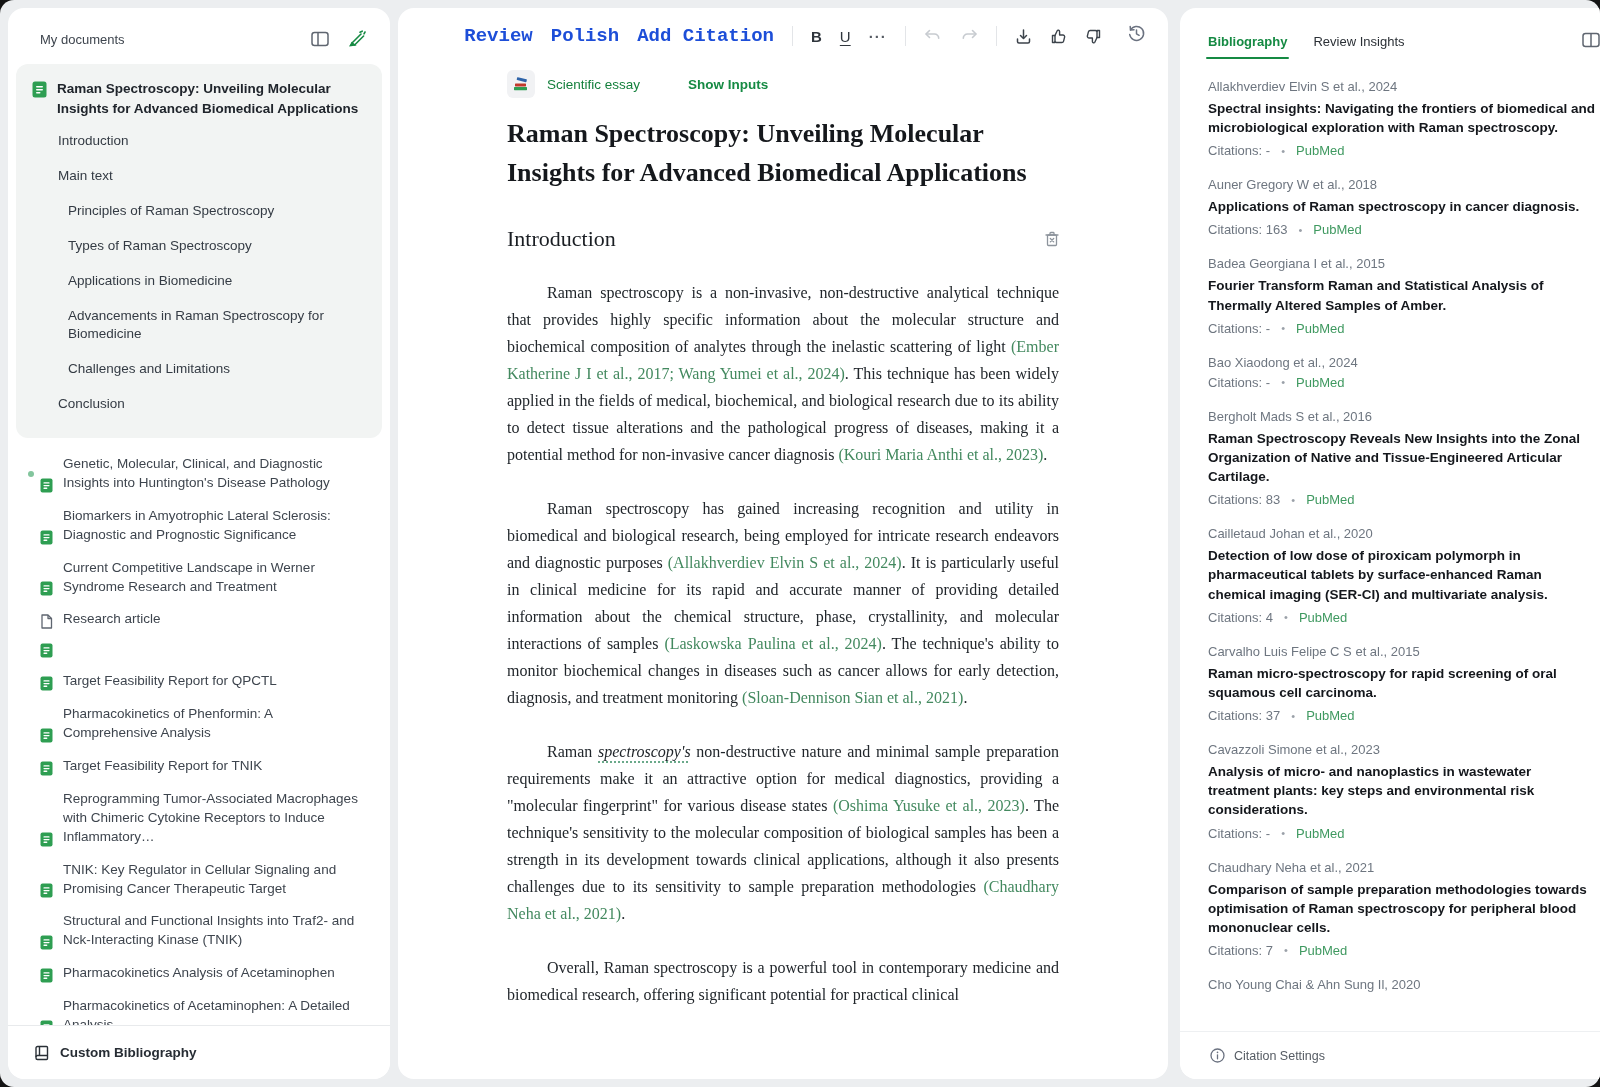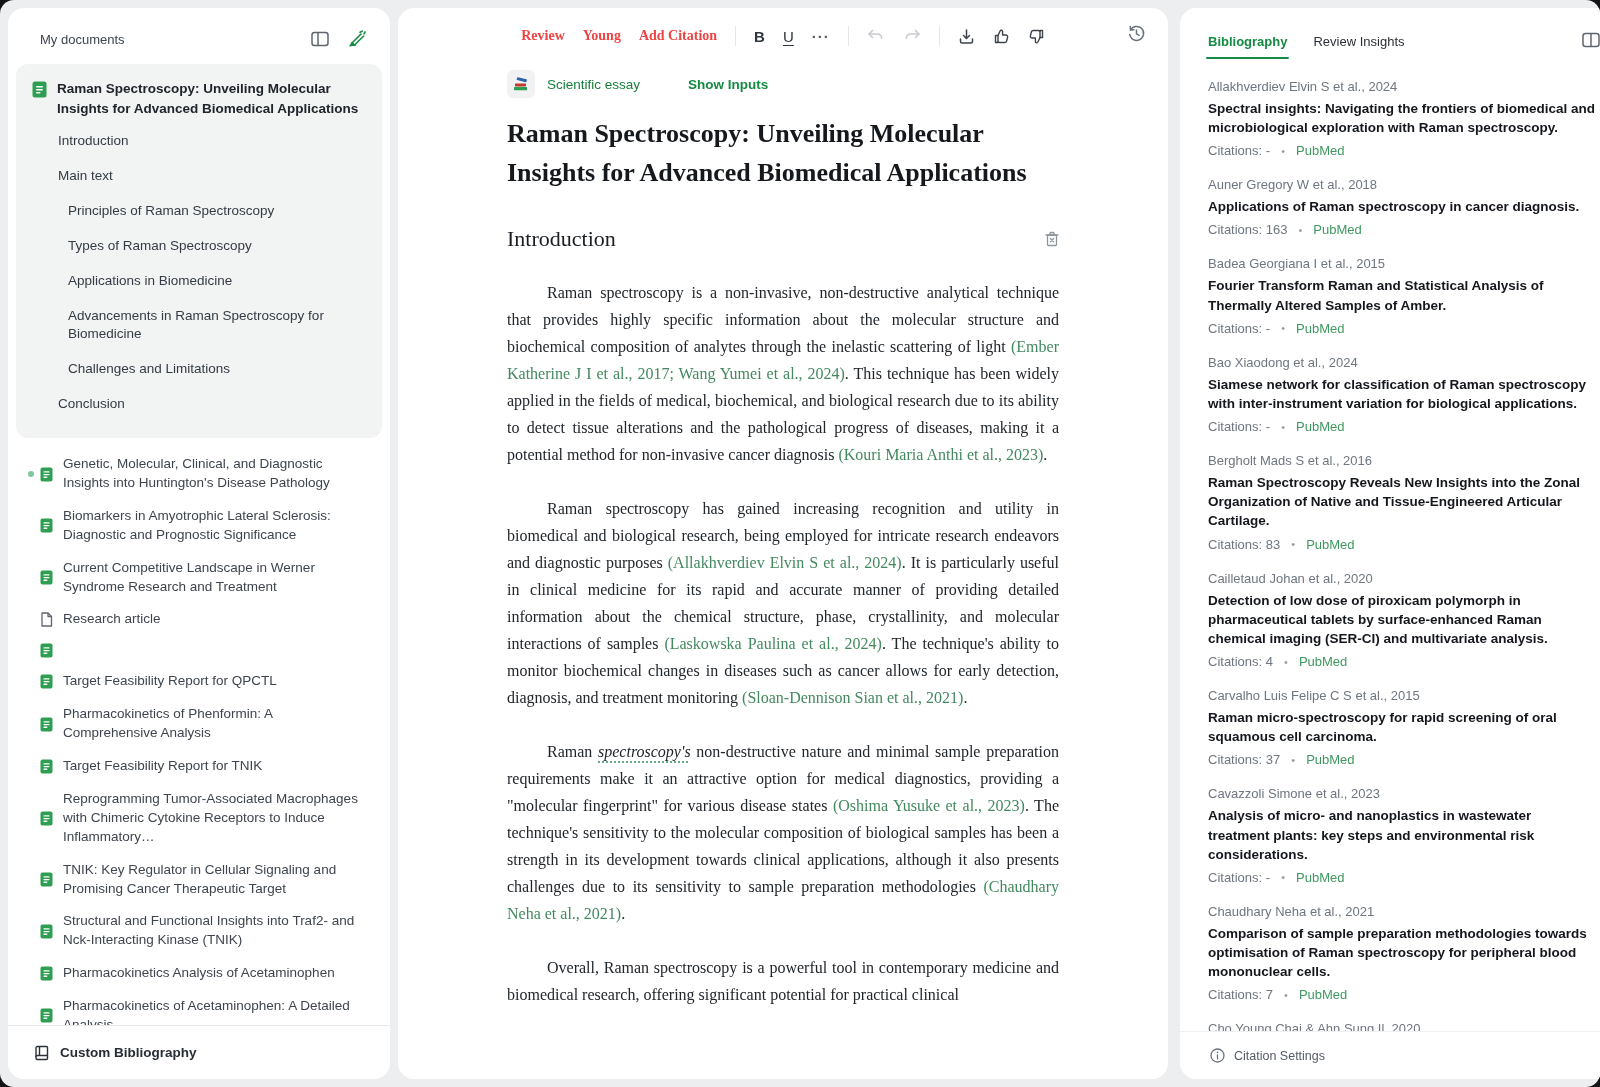--- a/index.html
+++ b/index.html
@@ -20,32 +20,32 @@
 
   .active-doc { margin:6px 8px 0 8px; background:#f2f4f3; border-radius:12px; padding:15px 16px 16px 16px; }
   .active-doc .doc-row { display:flex; gap:10px; }
   .active-doc .doc-row .ticon { flex:0 0 auto; margin-top:2px; }
   .active-doc .doc-row .ttext { font-size:13.5px; font-weight:700; color:#20252c; line-height:1.45; }
   .outline { margin-top:6px; }
   .outline-item { font-size:13.5px; color:#343b44; padding:8px 0 8px 26px; line-height:1.4; cursor:pointer; }
   .outline-item.deep { padding-left:36px; }
 
   .doc-list { padding:10px 8px 0 8px; }
-  .doc-item { position:relative; display:flex; align-items:center; gap:10px; padding:7px 14px 7px 24px; cursor:pointer; }
+  .doc-item { position:relative; display:flex; align-items:flex-end; gap:10px; padding:7px 14px 7px 24px; cursor:pointer; }
   .doc-item .dicon { flex:0 0 auto; display:flex; }
   .doc-item .dtext { font-size:13.5px; color:#3e454e; line-height:1.4; }
   .doc-dot { position:absolute; left:12px; top:50%; margin-top:-3px; width:6px; height:6px; border-radius:50%; background:#83c59d; }
 
   .sb-footer { position:absolute; left:0; right:0; bottom:0; height:54px; background:#fff; border-top:1px solid #e8eaec;
                display:flex; align-items:center; gap:10px; padding-left:26px; border-radius:0 0 16px 16px; cursor:pointer; }
   .sb-footer .flabel { font-size:13.5px; font-weight:600; color:#272d34; }
 
   
   .toolbar { position:relative; height:56px; display:flex; align-items:center; justify-content:center; gap:18px; }
-  .tb-link { background:none; border:none; cursor:pointer; font-family:Liberation Serif, serif; font-size:14px; font-weight:600; color:#ef4444; }
+  .tb-link { background:none; border:none; cursor:pointer; font-family:Liberation Mono, monospace; font-size:19px; font-weight:600; color:#1d4ed8; }
   .tb-divider { width:1px; height:20px; background:#e3e5e8; }
   .tb-fmt { background:none; border:none; cursor:pointer; font-size:15px; color:#2f353c; font-family:"Liberation Sans",sans-serif; }
   .tb-fmt.b { font-weight:700; }
   .tb-fmt.u { text-decoration:underline; text-underline-offset:3px; }
   .tb-fmt.more { font-weight:700; letter-spacing:1px; color:#555b63; }
   .history-btn { position:absolute; right:22px; top:16px; }
 
   .doctype-row { display:flex; align-items:center; margin:6px 0 0 109px; }
   .doctype-badge { width:28px; height:28px; background:#f1f2f4; border-radius:6px; display:flex; align-items:center; justify-content:center; }
   .doctype-label { margin-left:12px; font-size:13.5px; color:#15803d; }
@@ -317,21 +317,21 @@
             <line x1="5.5" y1="1.5" x2="5.5" y2="10.5" stroke="#2a3037" stroke-width="1.4"></line>
           </svg>
       </span>
       <span class="flabel">Custom Bibliography</span>
     </div>
   </div>
 
   <div class="panel" id="center-panel">
     <div class="toolbar">
       <button class="tb-link">Review</button>
-      <button class="tb-link">Young</button>
+      <button class="tb-link">Polish</button>
       <button class="tb-link">Add Citation</button>
       <span class="tb-divider"></span>
       <button class="tb-fmt b">B</button>
       <button class="tb-fmt u">U</button>
       <button class="tb-fmt more">···</button>
       <span class="tb-divider"></span>
       <button class="icon-btn">
         <span>
           <svg width="18" height="14" viewBox="0 0 18 14">
               <path d="M5.5 1.5 L2 5 L5.5 8.5" fill="none" stroke="#c7cbd0" stroke-width="1.6" stroke-linecap="round" stroke-linejoin="round"></path>
@@ -466,21 +466,20 @@
           <div class="bib-authors">Badea Georgiana I et al., 2015</div>
           <div class="bib-title">Fourier Transform Raman and Statistical Analysis of Thermally Altered Samples of Amber.</div>
           <div class="bib-meta">
             <span>Citations: -</span>
             <span class="bullet">•</span>
             <button class="pubmed">PubMed</button>
           </div>
         </div>
         <div class="bib-entry">
           <div class="bib-authors">Bao Xiaodong et al., 2024</div>
-          <div class="bib-title">Siamese network for classification of Raman spectroscopy with inter-instrument variation for biological applications.</div>
           <div class="bib-meta">
             <span>Citations: -</span>
             <span class="bullet">•</span>
             <button class="pubmed">PubMed</button>
           </div>
         </div>
         <div class="bib-entry">
           <div class="bib-authors">Bergholt Mads S et al., 2016</div>
           <div class="bib-title">Raman Spectroscopy Reveals New Insights into the Zonal Organization of Native and Tissue-Engineered Articular Cartilage.</div>
           <div class="bib-meta">

